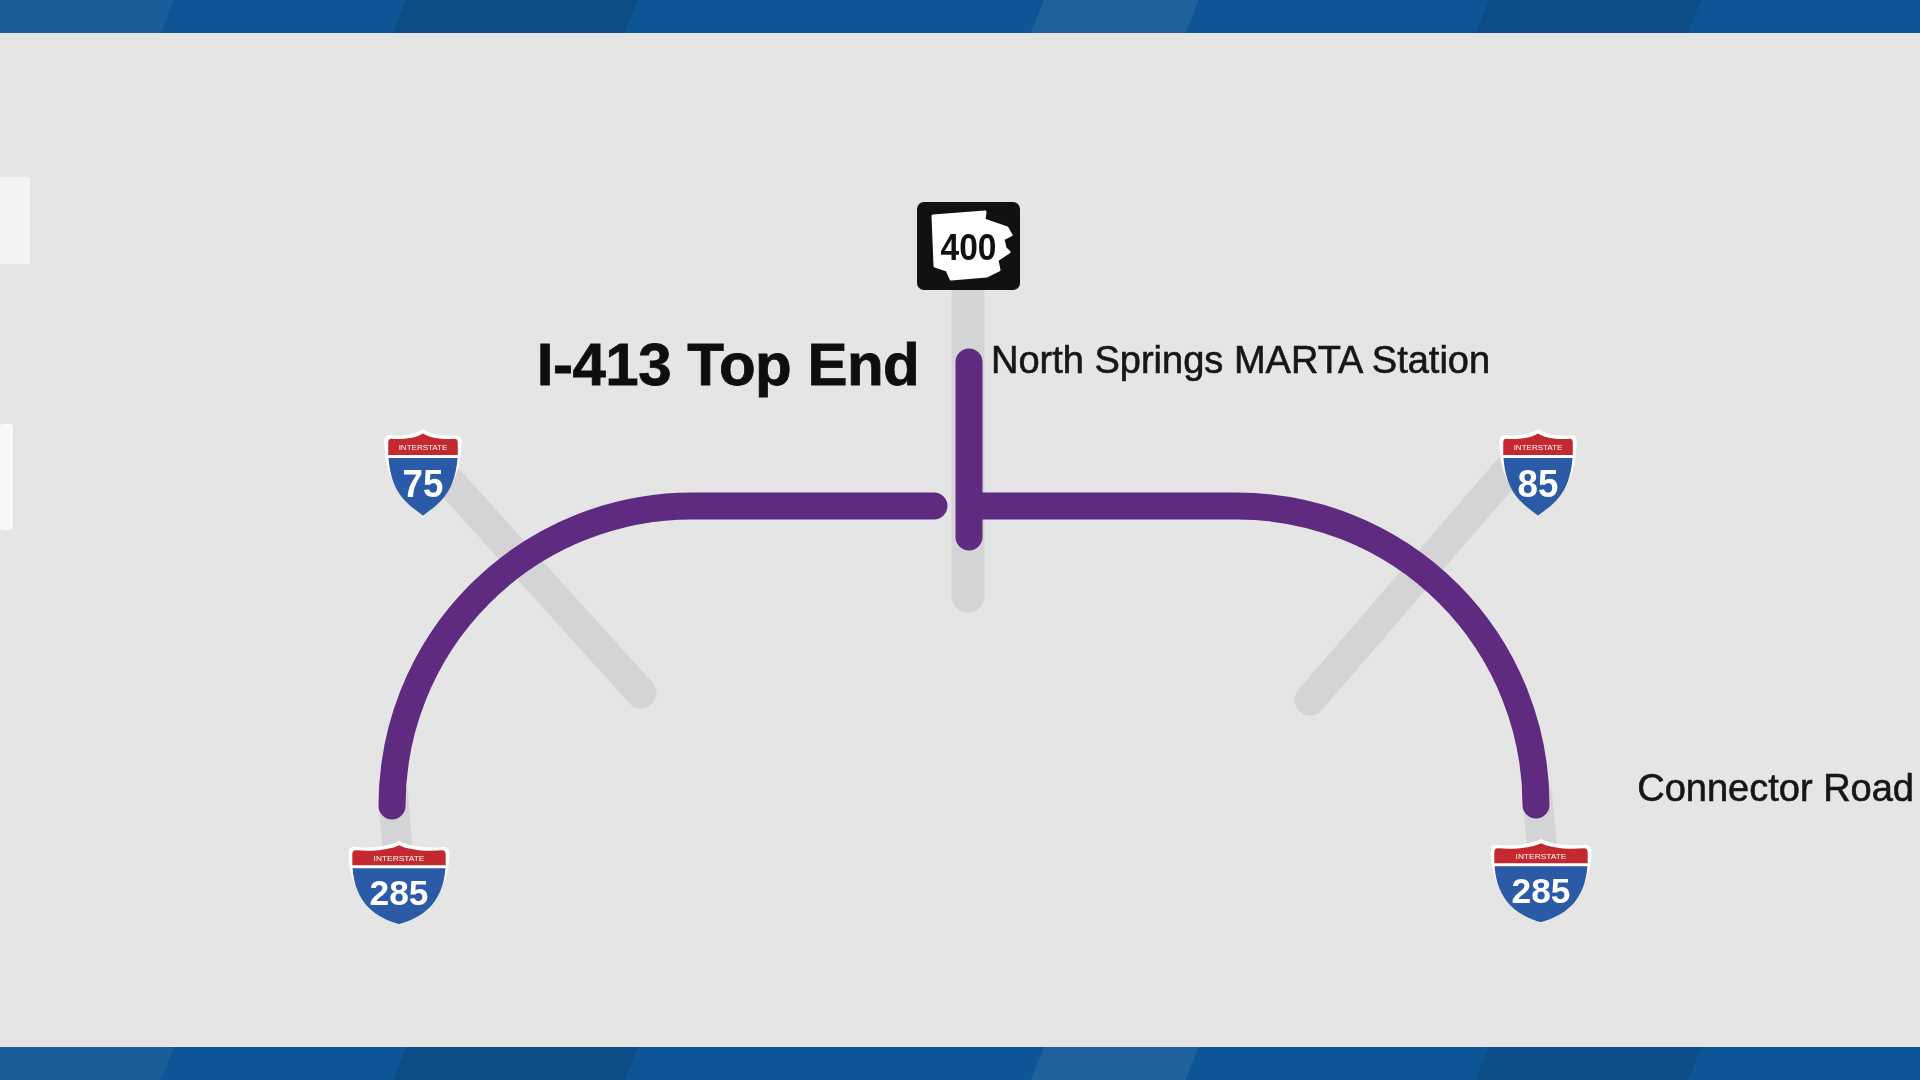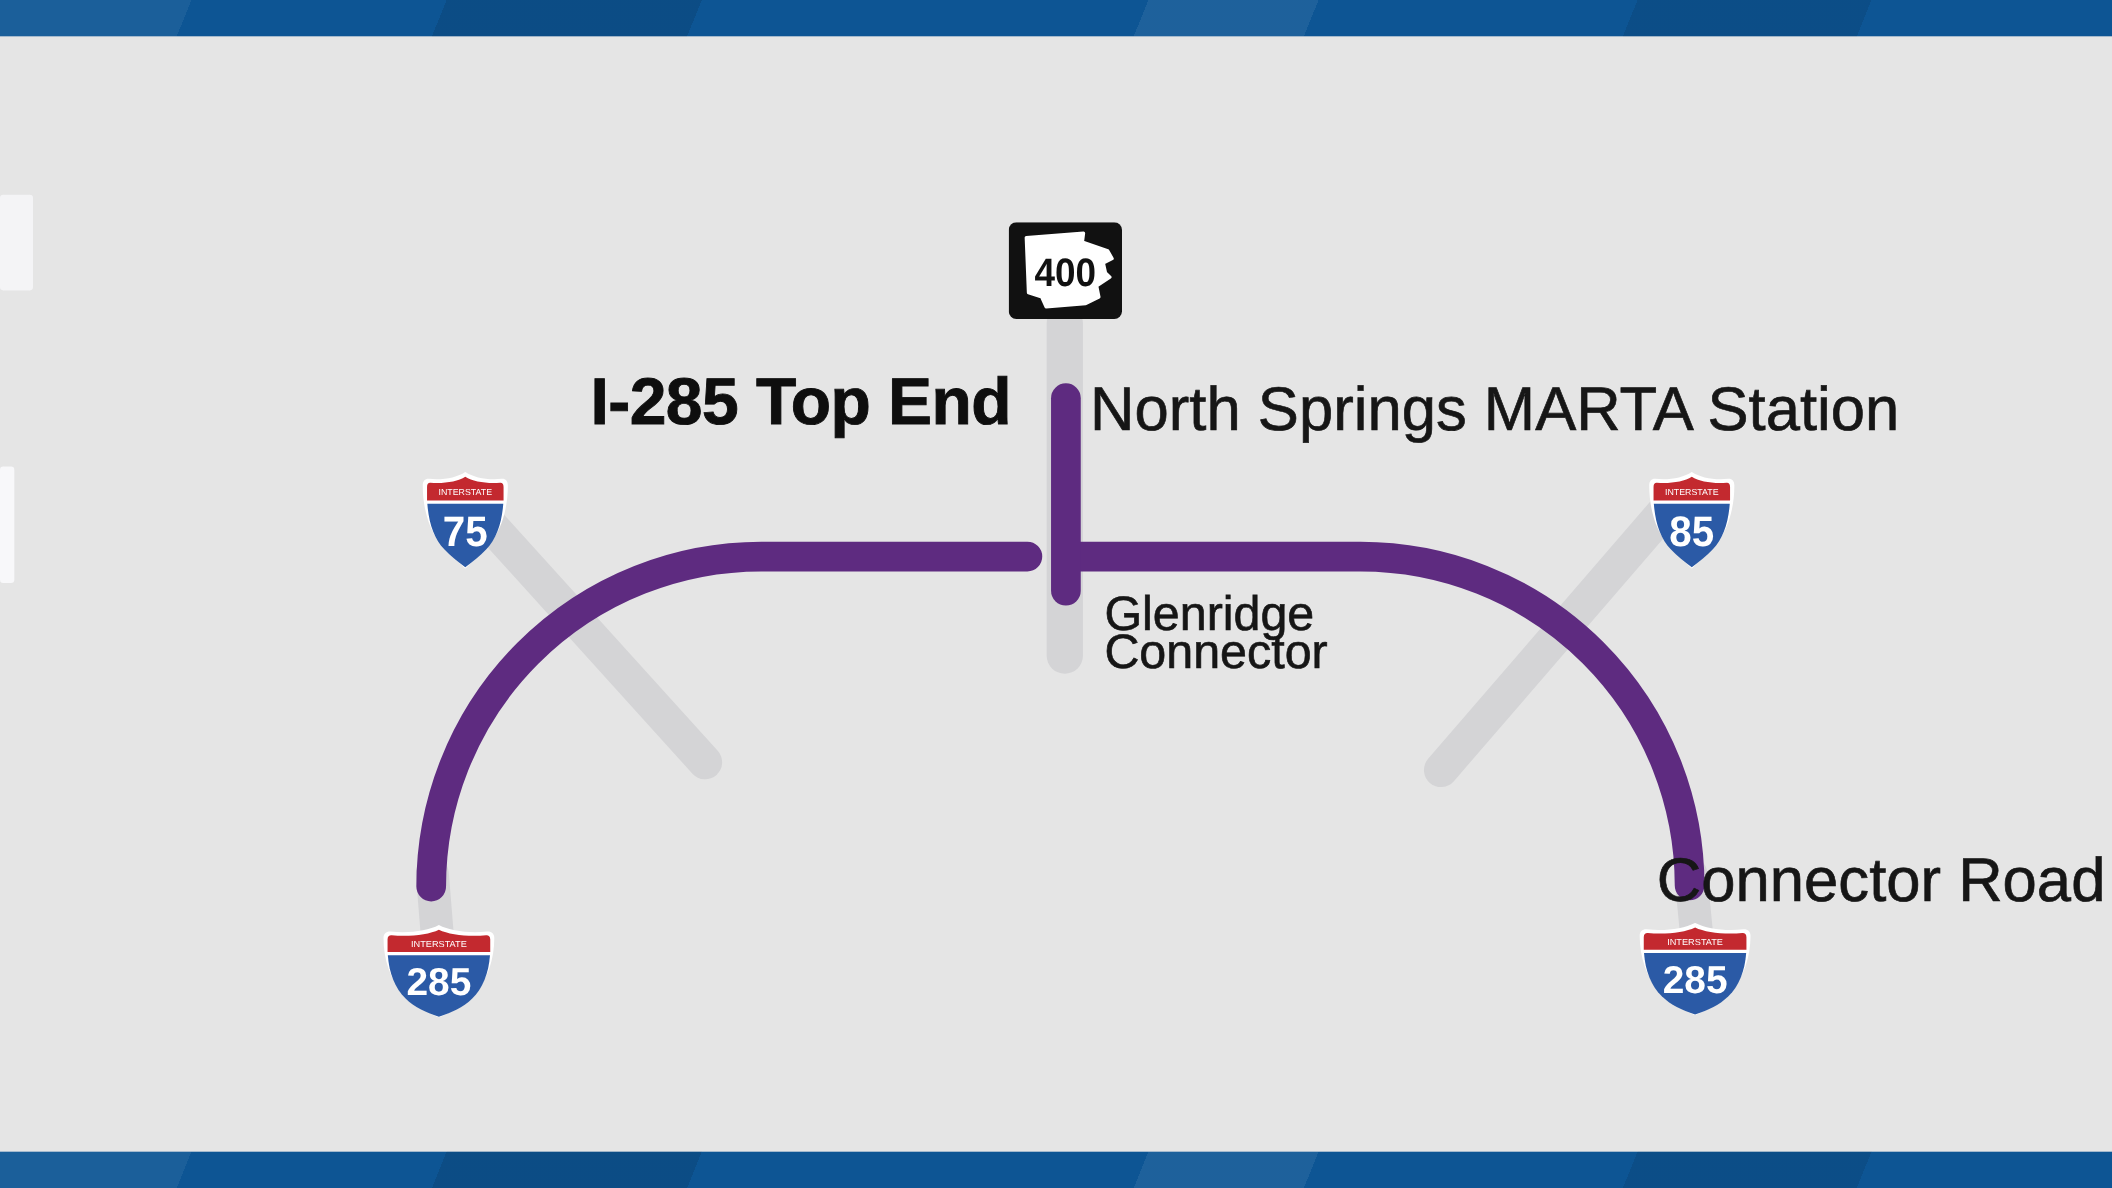--- a/index.html
+++ b/index.html
@@ -14,21 +14,21 @@
     background-image:linear-gradient(112deg,
       rgba(255,255,255,0.06) 0 9%, rgba(255,255,255,0.0) 9% 21%,
       rgba(0,0,0,0.10) 21% 33%, rgba(0,0,0,0.0) 33% 54%,
       rgba(255,255,255,0.07) 54% 62%, rgba(255,255,255,0.0) 62% 77%,
       rgba(0,0,0,0.09) 77% 88%, rgba(0,0,0,0.0) 88%);
   }
   #bar-top{top:0;}
   #bar-bottom{top:1047px;}
   #roads{position:absolute;left:0;top:0;}
   .label{
-    position:absolute;color:#161616;font-size:56px;font-weight:500;
+    position:absolute;color:#161616;font-size:38px;font-weight:500;
     -webkit-text-stroke:0.6px #161616;
     white-space:nowrap;letter-spacing:0px;
   }
   #title{
     position:absolute;left:468px;top:332px;width:520px;
     text-align:center;color:#0e0e0e;font-size:60px;font-weight:700;
     line-height:66px;letter-spacing:-0.5px;-webkit-text-stroke:0.8px #0e0e0e;
     white-space:nowrap;
   }
   #label-glenridge{
@@ -96,26 +96,22 @@
 
   <svg class="shield" style="left:1489px;top:839px;" width="104" height="84" viewBox="0 0 127 100" preserveAspectRatio="none">
     <path d="M63.5 0 C51 6.5 30 9 10 7 C5 6.7 2 9.5 2 14 C2 37 9.5 59 24 74 C34.5 85 48 93.5 63.5 100 C79 93.5 92.5 85 103 74 C117.5 59 125 37 125 14 C125 9.5 122 6.7 117 7 C97 9 76 6.5 63.5 0 Z" fill="#ffffff"></path>
     <path d="M63.5 5 C52 10.5 31 12.7 11 11 C8.5 10.8 6.5 12.3 6.5 15.5 L6.5 29 L120.5 29 L120.5 15.5 C120.5 12.3 118.5 10.8 116 11 C96 12.7 75 10.5 63.5 5 Z" fill="#c3292f"></path>
     <path d="M6.8 32.5 C8.2 52 14.8 68 26.5 79.5 C36.5 89 48.5 94.5 63.5 99.2 C78.5 94.5 90.5 89 100.5 79.5 C112.2 68 118.8 52 120.2 32.5 Z" fill="#2b5aa6"></path>
     <text x="63.5" y="23.5" text-anchor="middle" font-size="9.5" fill="#ffffff" textLength="62" lengthAdjust="spacingAndGlyphs">INTERSTATE</text>
     <text x="63.5" y="76" text-anchor="middle" font-size="42" font-weight="700" fill="#ffffff" textLength="72" lengthAdjust="spacingAndGlyphs">285</text>
   </svg>
 
   <div id="title">
-    <div>I-285 Top End</div>
+    <div>I-413 Top End</div>
   </div>
 
   <div class="label" style="left:991px;top:339px;">North Springs MARTA Station</div>
 
-  <div id="label-glenridge">
-    <div>Glenridge</div>
-    <div>Connector</div>
-  </div>
 
 
   <div class="label" style="right:6px;top:767px;">Connector Road</div>
 
 </div>
 
 </body></html>

